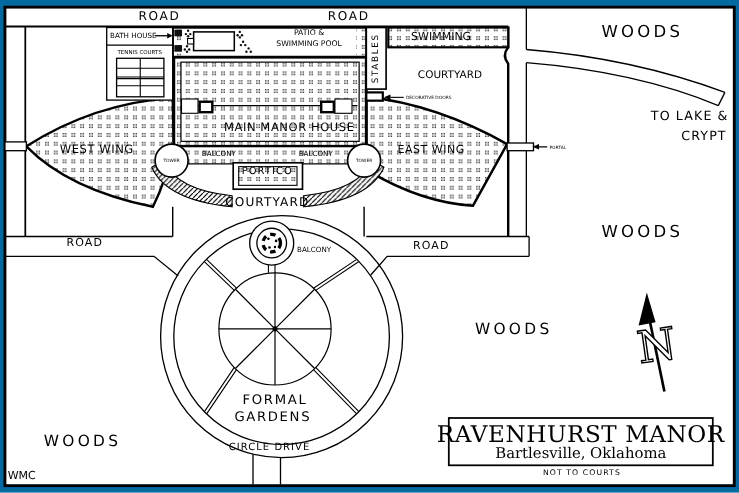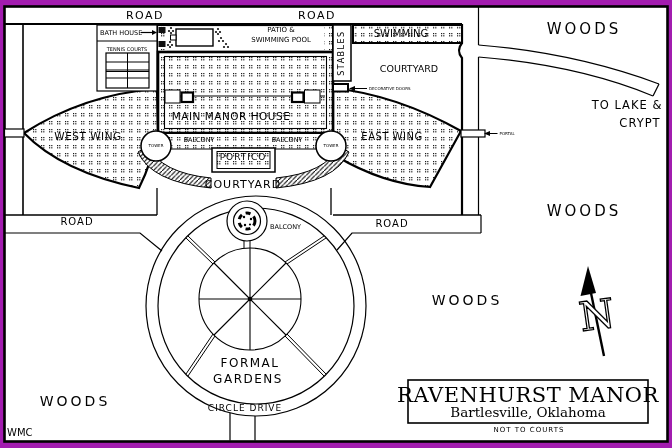--- a/index.html
+++ b/index.html
@@ -1,16 +1,16 @@
 <!DOCTYPE html>
 <html><head>
 <meta charset="utf-8">
 <style>
   html,body{margin:0;padding:0;background:#fff;}
-  #stage{position:relative;width:672px;height:448px;background:#a21caf;overflow:hidden;
+  #stage{position:relative;width:672px;height:448px;background:#0369a1;overflow:hidden;
          font-family:"DejaVu Sans",sans-serif;color:#000;text-align:right;}
   #linework{position:absolute;left:0;top:0;}
   .ln{stroke:#000;fill:none;}
   .lbl{position:absolute;white-space:nowrap;transform:translate(-50%,-50%);
        color:#000;line-height:1;}
   .la{transform:translate(0,-50%);}          
   .b{font-weight:normal;}
   .serif{font-family:"DejaVu Serif","Liberation Serif",serif;}
   .vert{transform:translate(-50%,-50%) rotate(-90deg);}
   .nletter{font-family:"DejaVu Serif",serif;color:#fff;
@@ -194,21 +194,21 @@
 <div class="lbl" style="left:640px;top:124px;font-size:11.5px;letter-spacing:1px">CRYPT</div>
 
 <div class="lbl la b" style="left:100px;top:32.5px;font-size:6.5px">BATH HOUSE</div>
 <div class="lbl b" style="left:127px;top:48.5px;font-size:5px">TENNIS COURTS</div>
 <div class="lbl b" style="left:281px;top:30px;font-size:7px">PATIO &amp;</div>
 <div class="lbl b" style="left:281px;top:40px;font-size:7px">SWIMMING POOL</div>
 <div class="lbl" style="left:401px;top:33.5px;font-size:10px">SWIMMING</div>
 <div class="lbl vert" style="left:342px;top:53px;font-size:8px;letter-spacing:1.5px">STABLES</div>
 <div class="lbl" style="left:409px;top:69px;font-size:9.5px">COURTYARD</div>
 
-<div class="lbl" style="left:231px;top:116px;font-size:10.5px;letter-spacing:.5px">MAIN MANOR HOUSE</div>
+<div class="lbl" style="left:263px;top:116px;font-size:10.5px;letter-spacing:.5px">MAIN MANOR HOUSE</div>
 <div class="lbl" style="left:88px;top:136px;font-size:10.5px;letter-spacing:.5px">WEST WING</div>
 <div class="lbl" style="left:392px;top:137px;font-size:10px;letter-spacing:.5px">EAST WING</div>
 <div class="lbl b" style="left:156px;top:146px;font-size:4px">TOWER</div>
 <div class="lbl b" style="left:331px;top:146px;font-size:4px">TOWER</div>
 <div class="lbl" style="left:199px;top:140px;font-size:6.5px">BALCONY</div>
 <div class="lbl" style="left:287px;top:140px;font-size:6.5px">BALCONY</div>
 <div class="lbl" style="left:243px;top:157px;font-size:9px;letter-spacing:1px">PORTICO</div>
 <div class="lbl" style="left:243px;top:184px;font-size:11px;letter-spacing:1px">COURTYARD</div>
 
 <div class="lbl la" style="left:369px;top:89px;font-size:4px">DECORATIVE DOORS</div>

